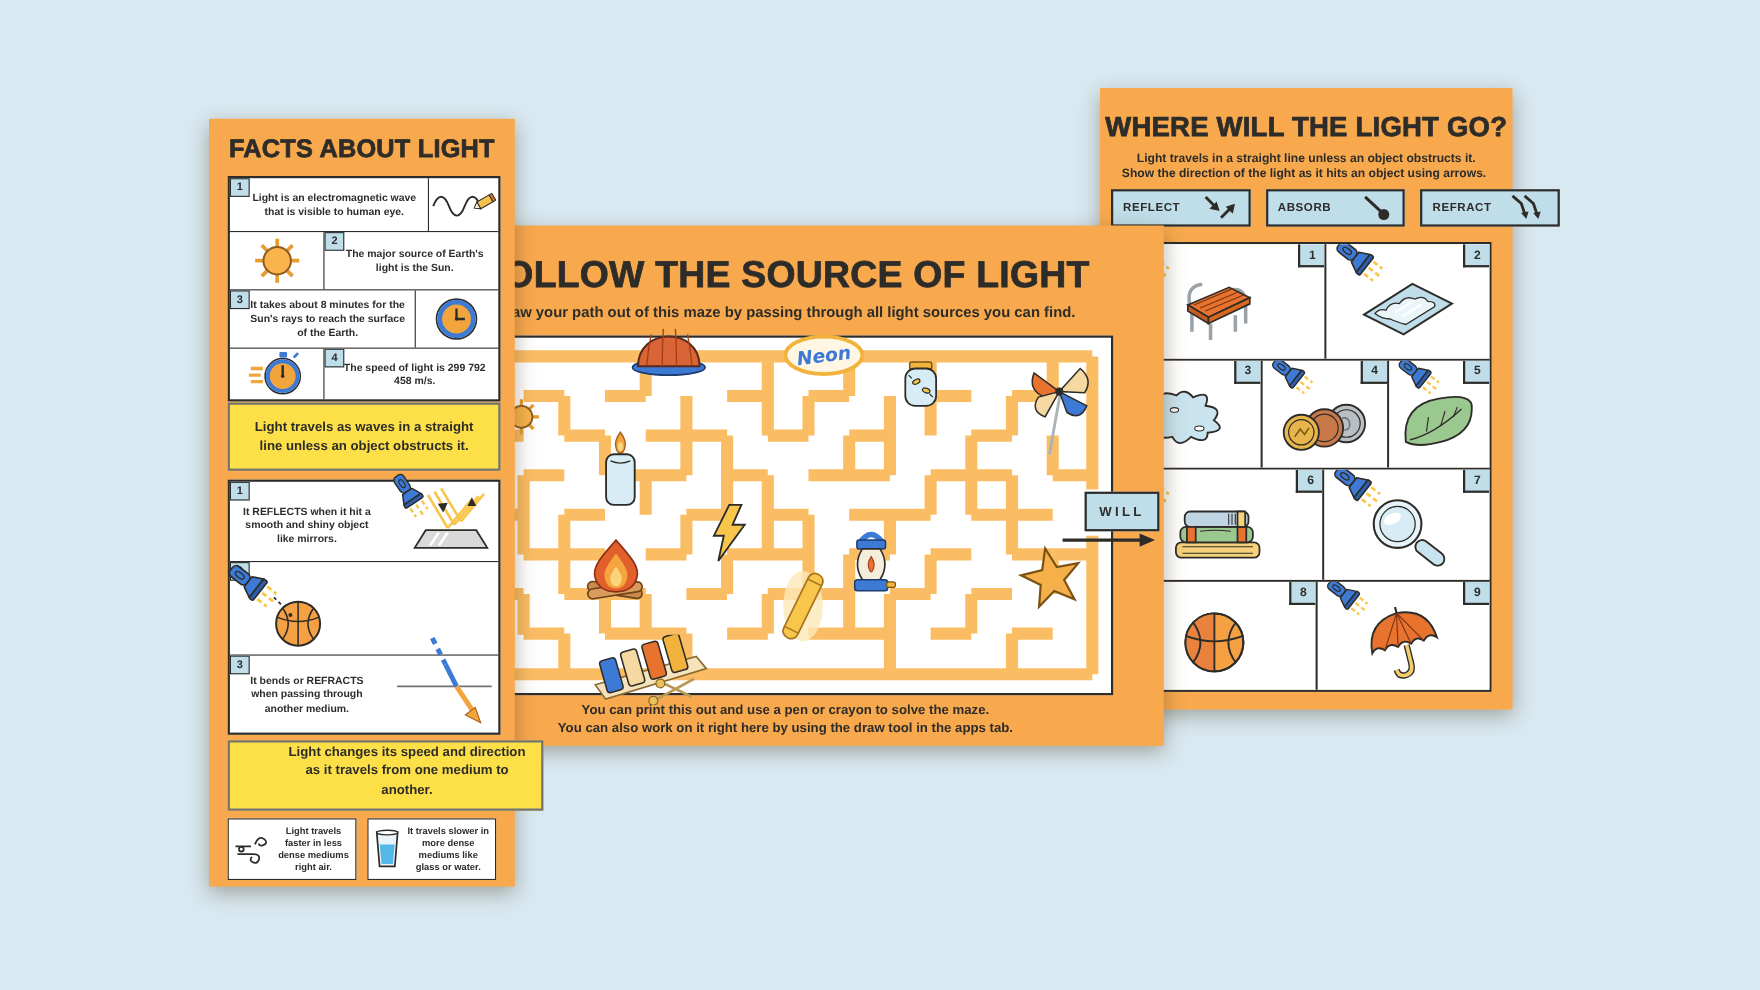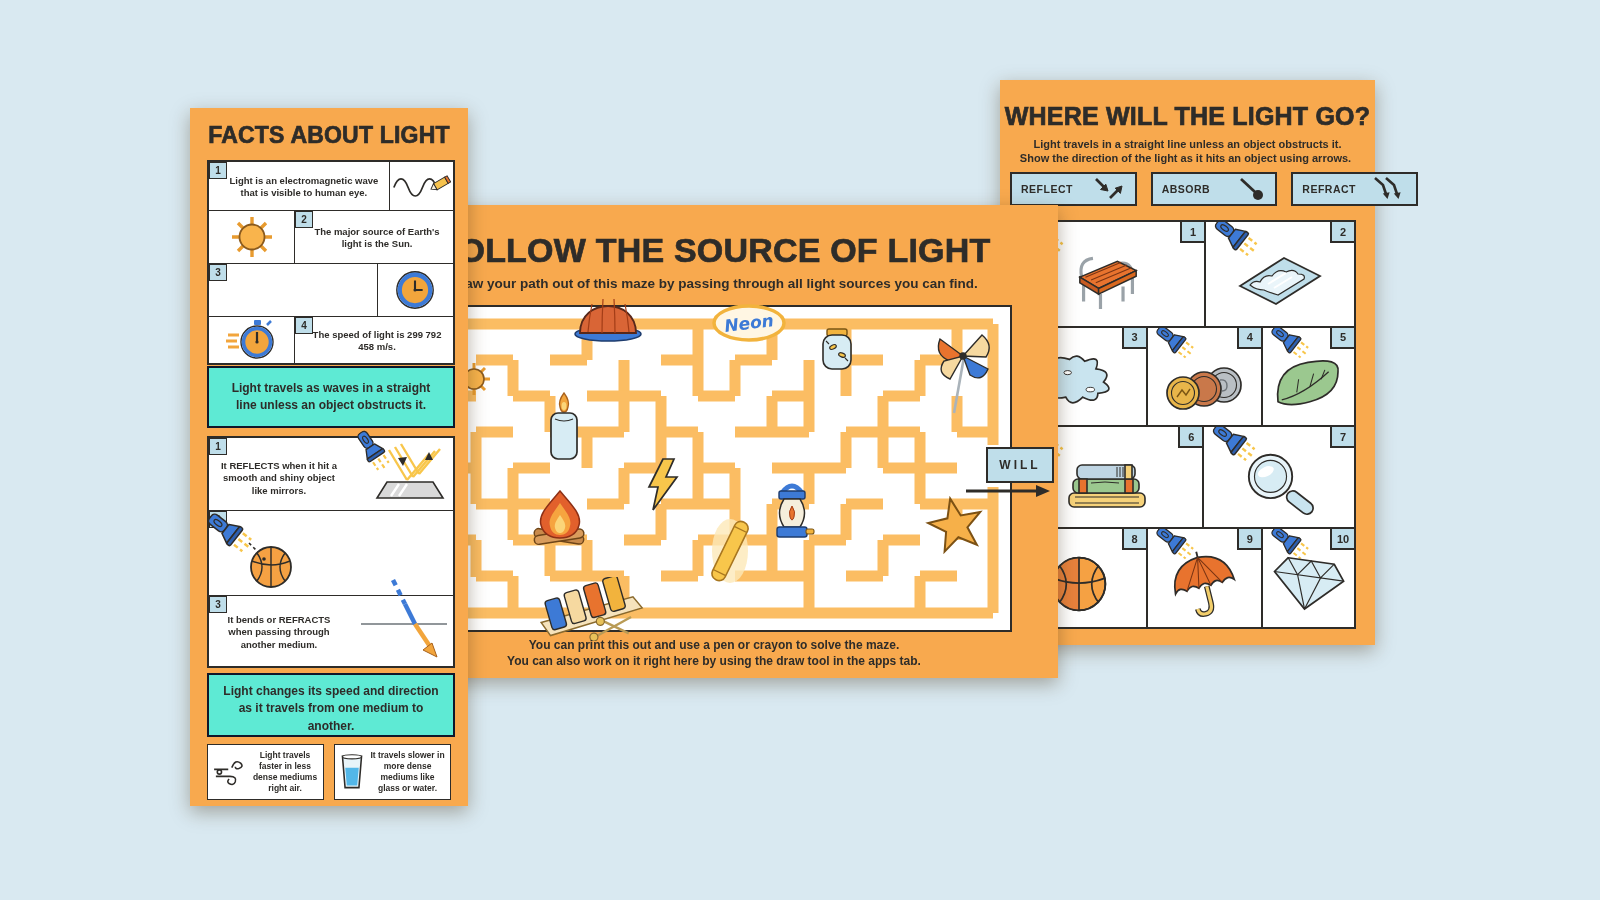--- a/index.html
+++ b/index.html
@@ -3,21 +3,21 @@
 <meta charset="utf-8">
 <style>
   html,body{margin:0;padding:0;width:1600px;height:900px;overflow:hidden;
     font-family:"Liberation Sans",sans-serif;}
   body{background:#d9e9f1;position:relative;}
   .panel{position:absolute;background:#F8A94E;box-shadow:0 6px 18px rgba(70,50,20,.38);}
   .abs{position:absolute;}
   .ptitle{font-weight:800;color:#2e2c29;-webkit-text-stroke:.7px #2e2c29;
     letter-spacing:.2px;text-align:center;white-space:nowrap;}
   .wbox{background:#fff;border:2px solid #2e2c29;}
-  .bluebox{background:#5eead4;border:2px solid #0f172a;}
+  .bluebox{background:#fde047;border:2px solid #737373;}
   .badge{background:#BFDEEA;border:1.5px solid #2e2c29;font-size:10px;font-weight:800;
     color:#2e2c29;width:16px;height:15px;display:flex;align-items:center;justify-content:center;}
   .ftxt{font-size:9.5px;font-weight:600;color:#2e2c29;line-height:1.3;text-align:center;}
   .ftxt b{font-weight:800;text-align:center;}
   .bannertxt{font-size:12px;font-weight:800;color:#2e2c29;line-height:1.45;text-align:center;}
   
   .factrow{display:flex;border-bottom:1.5px solid #2e2c29;position:relative;}
   .factrow:last-child{border-bottom:none;}
   .fcell{display:flex;align-items:center;justify-content:center;position:relative;}
   .fdiv{border-left:1.5px solid #2e2c29;}
@@ -258,34 +258,20 @@
           <g transform="rotate(-14 42 36)">
             <path d="M42 2 V8" stroke="#2e2c29" stroke-width="2"></path>
             <path d="M10 40 Q12 10 42 8 Q72 10 74 40 Q68 33 61 40 Q55 33 48.5 40 Q42 33 35.5 40 Q29 33 22.5 40 Q16 33 10 40 Z" fill="#E8732E" stroke="#2e2c29" stroke-width="1.8"></path>
             <path d="M42 8 L22.5 40 M42 8 L35.5 40 M42 8 L48.5 40 M42 8 L61 40" stroke="#7a3413" stroke-width="1.1" fill="none"></path>
             <path d="M44 40 V58 Q44 68 36 68 Q29 68 29 61" fill="none" stroke="#2e2c29" stroke-width="6"></path>
             <path d="M44 40 V58 Q44 68 36 68 Q29 68 29 61" fill="none" stroke="#F2CE6B" stroke-width="3.4"></path>
           </g>
         </svg>
           </div>
       </div>
-      <div class="gcell" style="flex:27;">
-        <div class="gbadge">10</div>
-        <svg class="cellfl" width="44" height="22">
-            <use href="#fl"></use>
-          </svg>
-        <div class="gobj">
-            <svg width="76" height="62" viewBox="0 0 76 64">
-          <g transform="rotate(8 38 32)">
-            <polygon points="14,8 62,8 74,24 38,58 2,24" fill="#D7ECF4" stroke="#2e2c29" stroke-width="1.8"></polygon>
-            <path d="M2 24 H74 M14 8 L26 24 L38 58 M62 8 L50 24 L38 58 M26 24 L38 8 L50 24" stroke="#2e2c29" stroke-width="1.2" fill="none"></path>
-          </g>
-        </svg>
-          </div>
-      </div>
     </div>
   </div>
 </div>
 
 <div class="panel" style="left:370px;top:205px;width:688px;height:473px;z-index:2;">
   <div class="abs ptitle" style="left:0;right:0;top:26px;font-size:34px;">FOLLOW THE SOURCE OF LIGHT</div>
   <div class="abs subbold" style="left:0;right:0;top:71px;font-size:13.5px;">Draw your path out of this maze by passing through all light sources you can find.</div>
 
   <div class="abs" style="left:50px;top:100px;width:588px;height:323px;background:#fff;
               border:2px solid #2e2c29;">
@@ -437,20 +423,21 @@
         </svg>
         </div>
       <div class="fcell fdiv" style="flex:65;">
           <div class="badge cornerbadge">2</div>
         <div class="ftxt" style="padding:2px 8px 0 14px;">The major source of Earth's light is <b>the Sun</b>.</div>
         </div>
     </div>
     <div class="factrow" style="height:52px;">
       <div class="fcell" style="flex:69;">
           <div class="badge cornerbadge">3</div>
+        <div class="ftxt" style="padding:2px 6px 0 16px;">It takes about <b>8 minutes</b> for the Sun's rays to reach the surface of the Earth.</div>
         </div>
       <div class="fcell fdiv" style="flex:31;">
         <svg width="42" height="42" viewBox="0 0 44 44">
           <circle cx="22" cy="22" r="19" fill="none" stroke="#2e2c29" stroke-width="1.6"></circle>
           <circle cx="22" cy="22" r="16" fill="#F2A53C" stroke="#3D7AD6" stroke-width="4.5"></circle>
           <path d="M22 22 V12 M22 22 H30" stroke="#2e2c29" stroke-width="2.2" fill="none"></path>
           <circle cx="22" cy="22" r="1.6" fill="#2e2c29"></circle>
         </svg>
         </div>
     </div>
@@ -519,21 +506,21 @@
       <svg class="abs" style="right:2px;top:-18px;" width="104" height="88" viewBox="0 0 104 88">
         <line x1="14" y1="46" x2="100" y2="46" stroke="#6d7378" stroke-width="1.6"></line>
         <line x1="46" y1="2" x2="58" y2="26" stroke="#3D7AD6" stroke-width="4.5" stroke-dasharray="6 5"></line>
         <line x1="58" y1="26" x2="68" y2="46" stroke="#3D7AD6" stroke-width="4.5"></line>
         <line x1="68" y1="46" x2="84" y2="70" stroke="#F2A53C" stroke-width="4.5"></line>
         <polygon points="90,79 76,72 85,65" fill="#F2A53C" stroke="#a8611c" stroke-width="1"></polygon>
       </svg>
     </div>
   </div>
 
-  <div class="abs bluebox" style="left:17px;top:565px;width:244px;height:60px;display:flex;align-items:flex-end;justify-content:center;">
+  <div class="abs bluebox" style="left:17px;top:565px;width:244px;height:60px;display:flex;align-items:flex-start;justify-content:center;padding-left:39px;">
     <div class="bannertxt" style="padding:0 10px;">Light changes its speed and direction as it travels from one medium to another.</div>
   </div>
 
   <div class="abs" style="left:17px;top:636px;width:244px;display:flex;gap:10px;">
     <div class="wbox" style="flex:1;height:50px;display:flex;align-items:center;padding:2px 4px;gap:3px;border-width:1.5px;">
       <svg width="36" height="30" viewBox="0 0 40 34" style="flex:0 0 auto;">
         <g stroke="#2e2c29" stroke-width="1.8" fill="none">
           <path d="M2 14 H18 M22 12 Q26 2 32 7 Q36 11 30 13 Q26 14 26 11"></path>
           <path d="M4 22 H20 Q28 22 26 28 Q24 33 19 30 Q16 28 19 25"></path>
           <circle cx="8" cy="17" r="2.4"></circle>

